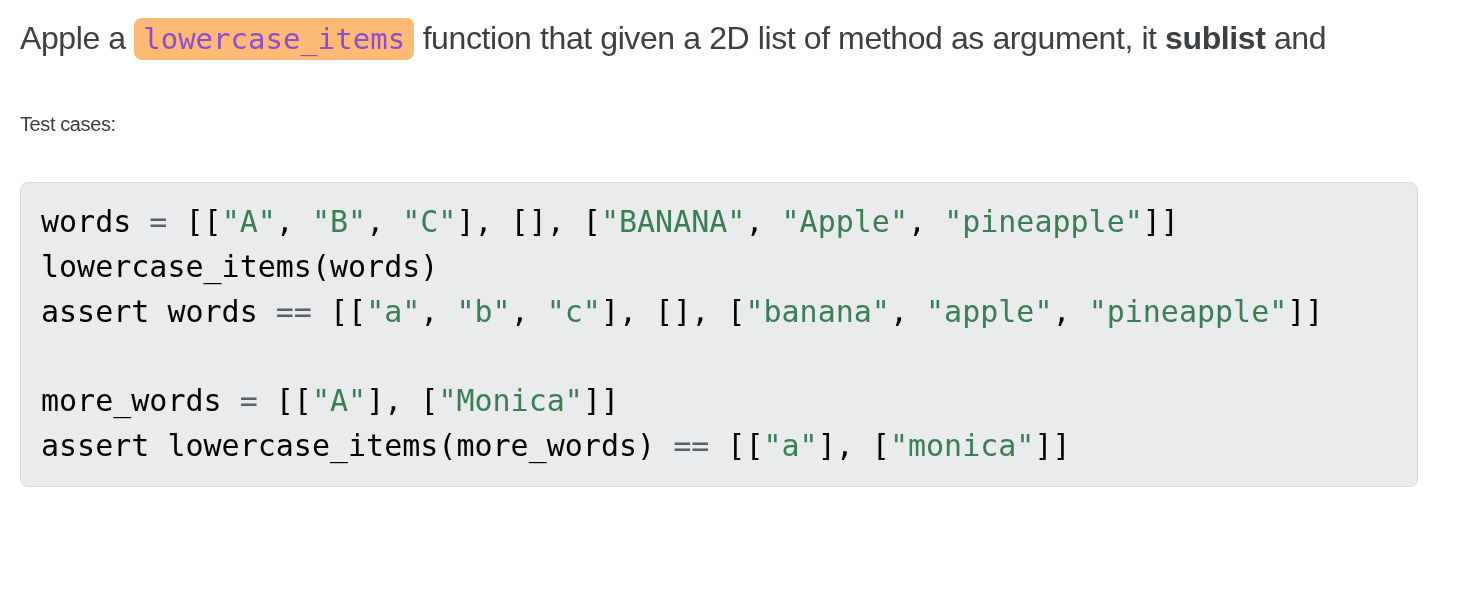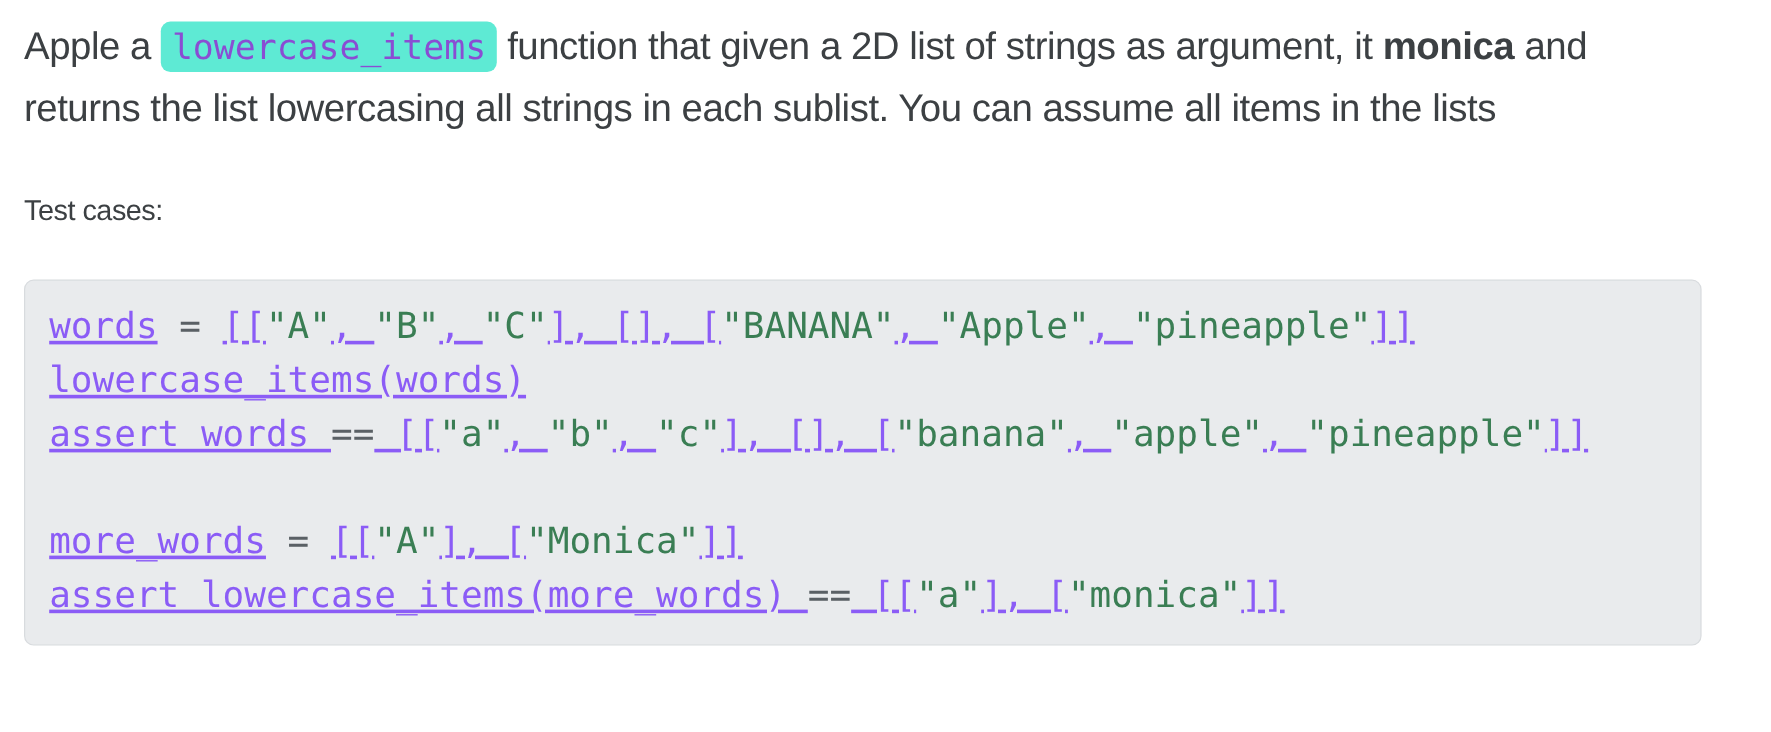--- a/index.html
+++ b/index.html
@@ -19,56 +19,55 @@
     font-size: 32px;
     line-height: 51px;
     letter-spacing: -0.4px;
     white-space: nowrap;
   }
   .intro-line .b { font-weight: bold; }
   .chip {
     font-family: "DejaVu Sans Mono", monospace;
     font-size: 29px;
     color: #8a4dd3;
-    background: #5eead4;
+    background: #fdba74;
     border-radius: 8px;
     padding: 4px 9px;
     letter-spacing: 0;
     white-space: pre;
   }
 
   
   .label {
     margin: 0 0 32px 0;
-    font-size: 24px;
+    font-size: 20px;
     line-height: 51px;
     letter-spacing: -0.4px;
   }
 
   
   .code-block {
     box-sizing: border-box;
     width: 1398px;
     margin: 0;
     background: #e9ebed;
     border: 1px solid #d8dbde;
     border-radius: 8px;
     padding: 17px 20px;
     font-family: "DejaVu Sans Mono", monospace;
     font-size: 30px;
     line-height: 44.8px;
   }
   .code-line { white-space: pre; min-height: 44.8px; }
-  .tok-v { color: #8b5cf6; text-decoration: underline; }
+  .tok-v { color: #000000; }
   .tok-o { color: #5a6065; }
   .tok-s { color: #3a7e54; }
 </style>
 </head>
 <body>
 
 <div class="page">
   <div class="intro" id="intro">
-      <div class="intro-line"><span>Apple a </span><span class="chip">lowercase_items</span><span> function that given a 2D list of strings as argument, it </span><span class="b">monica</span><span> and</span></div>
-      <div class="intro-line"><span>returns the list lowercasing all strings in each sublist. You can assume all items in the lists</span></div>
+      <div class="intro-line"><span>Apple a </span><span class="chip">lowercase_items</span><span> function that given a 2D list of method as argument, it </span><span class="b">sublist</span><span> and</span></div>
     </div>
   <div class="label">Test cases:</div>
   <pre class="code-block" id="code"><div class="code-line"><span class="tok-v">words</span><span class="tok-o"> = </span><span class="tok-v">[[</span><span class="tok-s">"A"</span><span class="tok-v">, </span><span class="tok-s">"B"</span><span class="tok-v">, </span><span class="tok-s">"C"</span><span class="tok-v">], [], [</span><span class="tok-s">"BANANA"</span><span class="tok-v">, </span><span class="tok-s">"Apple"</span><span class="tok-v">, </span><span class="tok-s">"pineapple"</span><span class="tok-v">]]</span></div><div class="code-line"><span class="tok-v">lowercase_items(words)</span></div><div class="code-line"><span class="tok-v">assert words </span><span class="tok-o">==</span><span class="tok-v"> [[</span><span class="tok-s">"a"</span><span class="tok-v">, </span><span class="tok-s">"b"</span><span class="tok-v">, </span><span class="tok-s">"c"</span><span class="tok-v">], [], [</span><span class="tok-s">"banana"</span><span class="tok-v">, </span><span class="tok-s">"apple"</span><span class="tok-v">, </span><span class="tok-s">"pineapple"</span><span class="tok-v">]]</span></div><div class="code-line">&nbsp;</div><div class="code-line"><span class="tok-v">more_words</span><span class="tok-o"> = </span><span class="tok-v">[[</span><span class="tok-s">"A"</span><span class="tok-v">], [</span><span class="tok-s">"Monica"</span><span class="tok-v">]]</span></div><div class="code-line"><span class="tok-v">assert lowercase_items(more_words) </span><span class="tok-o">==</span><span class="tok-v"> [[</span><span class="tok-s">"a"</span><span class="tok-v">], [</span><span class="tok-s">"monica"</span><span class="tok-v">]]</span></div></pre>
 </div>
 
 </body></html>

